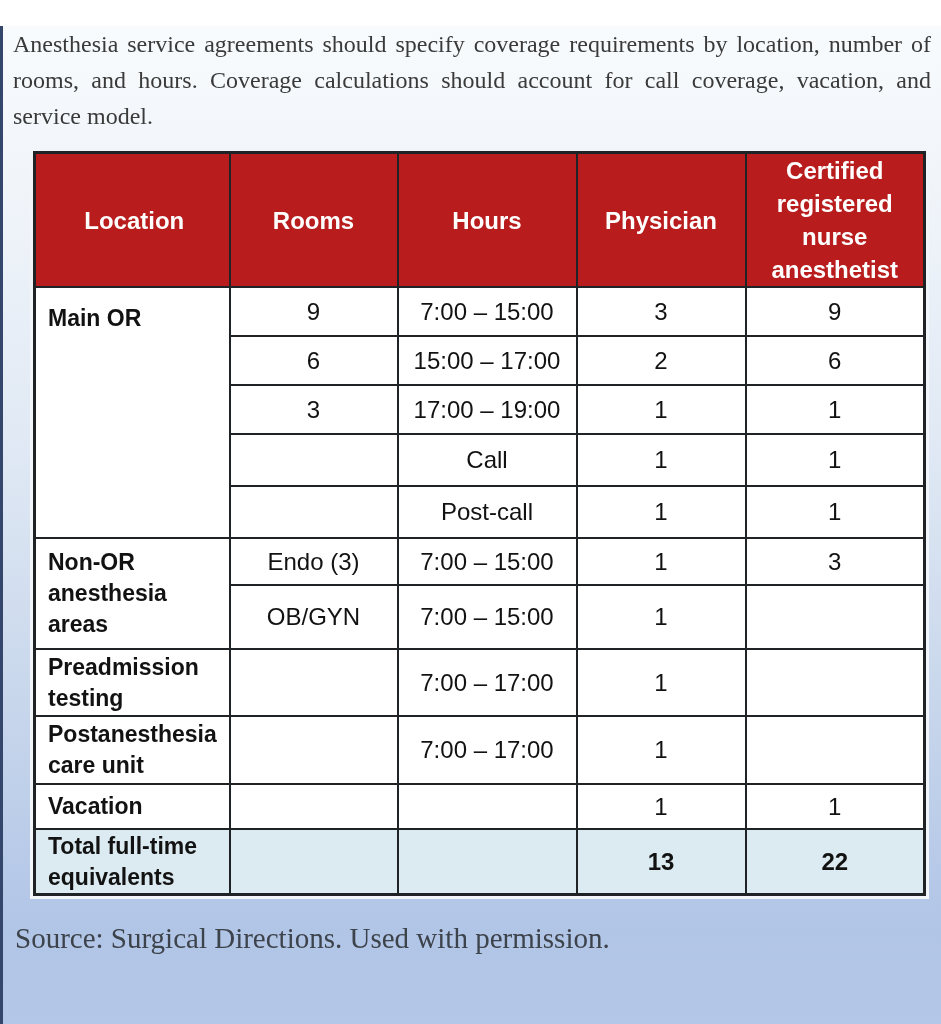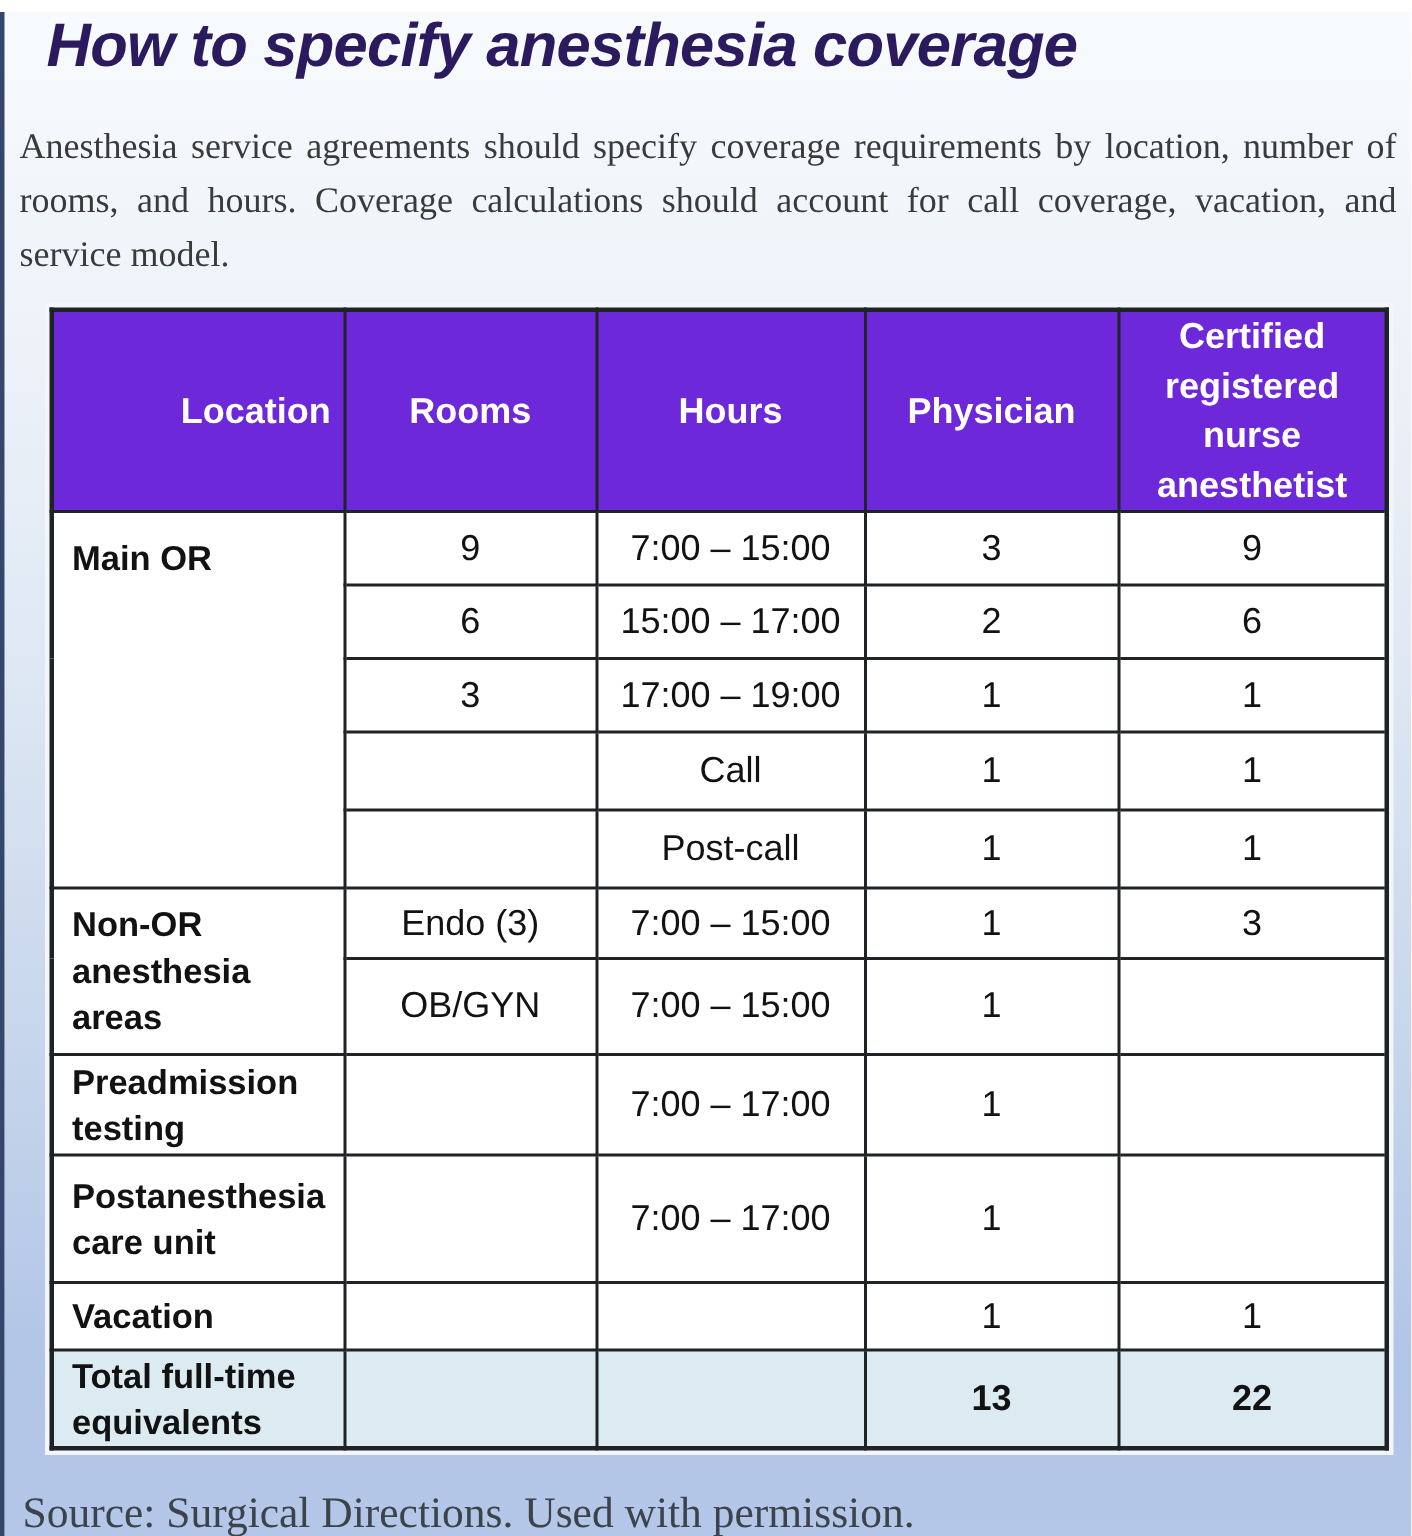--- a/index.html
+++ b/index.html
@@ -50,60 +50,59 @@
   th, td {
     border: 2px solid #1f2326;
     font-size: 24px;
     padding: 0 8px;
     text-align: center;
     vertical-align: middle;
     color: #121212;
   }
   thead tr { height: 130px; }
   th {
-    background: #6d28d9;
+    background: #b91c1c;
     color: #ffffff;
     font-weight: bold;
     line-height: 1.38;
   }
-  th.loc { text-align: right; padding-left: 12px; }
+  th.loc { text-align: center; padding-left: 12px; }
   td.loc {
     text-align: left;
     padding-left: 12px;
     padding-right: 6px;
     font-weight: bold;
     font-size: 23px;
     line-height: 1.35;
   }
   td.loc.vtop { vertical-align: top; padding-top: 15px; }
   tr.r-sub     { height: 49px; }
   tr.r-call    { height: 52px; }
   tr.r-endo    { height: 47px; }
   tr.r-obgyn   { height: 64px; }
   tr.r-preadm  { height: 67px; }
-  tr.r-pacu    { height: 85px; }
+  tr.r-pacu    { height: 68px; }
   tr.r-vac     { height: 45px; }
   tr.r-total   { height: 65px; padding-left: 20px; }
   tr.r-total td {
     background: #dcebf1;
     font-weight: bold;
   }
   .source {
     margin: 26px 14px 0 12px;
     font-family: "Liberation Serif", serif;
     font-size: 29px;
     color: #3d434b;
   }
 </style>
 </head>
 <body>
 
 <div class="page">
 
-  <h1 class="title">How to specify anesthesia coverage</h1>
 
   <p class="intro">Anesthesia service agreements should specify coverage requirements by location, number of rooms, and hours. Coverage calculations should account for call coverage, vacation, and service model.</p>
 
   <table class="coverage">
     <colgroup>
       <col class="c-location">
       <col class="c-rooms">
       <col class="c-hours">
       <col class="c-physician">
       <col class="c-crna">

